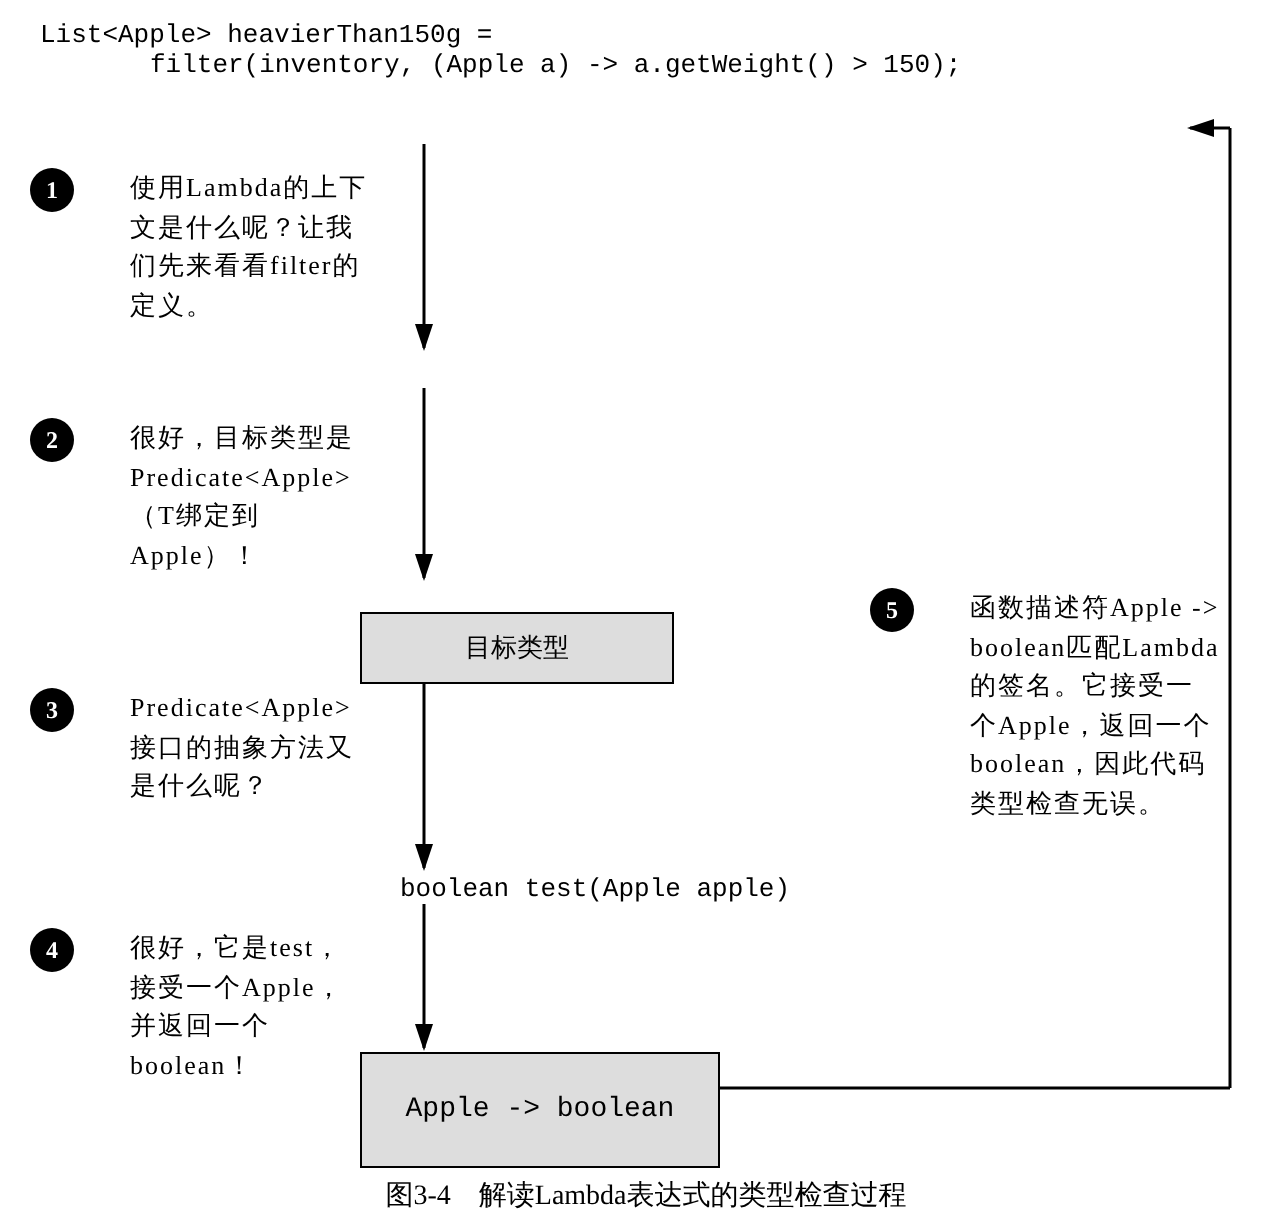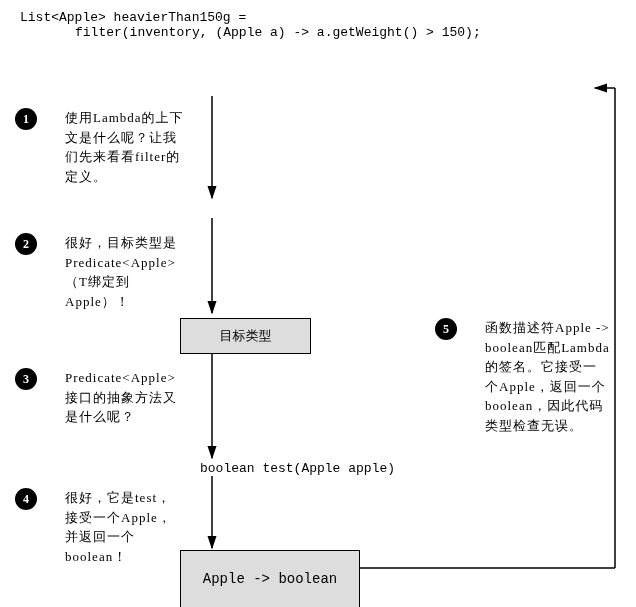--- a/index.html
+++ b/index.html
@@ -7,21 +7,21 @@
     margin: 0;
     padding: 10px 10px 10px 20px;
     font-family: "SimSun", serif;
     font-size: 13px;
     background: #fff;
     width: 636px;
     position: relative;
   }
   .mono { font-family: "Courier New", monospace; font-size: 13px; }
   .bold { font-weight: normal; }
-  .header-code { margin-bottom: 38px; }
+  .header-code { margin-bottom: 14px; }
   .diagram { position: relative; height: 530px; }
   .step {
     position: absolute;
     display: flex;
     align-items: flex-start;
     gap: 8px;
     width: 170px;
   }
   .bullet {
     min-width: 22px; height: 22px;
@@ -94,21 +94,21 @@
 
     <line x1="192" y1="398" x2="192" y2="470" stroke="#000" stroke-width="1.5" marker-end="url(#ah)"></line>
 
     <line x1="340" y1="490" x2="595" y2="490" stroke="#000" stroke-width="1.5"></line>
     <line x1="595" y1="490" x2="595" y2="10" stroke="#000" stroke-width="1.5"></line>
     <line x1="595" y1="10" x2="575" y2="10" stroke="#000" stroke-width="1.5" marker-end="url(#ah)"></line>
   </svg>
 
 
 
-  <div class="box" style="left:160px; top:240px; width:131px;">目标类型</div>
+  <div class="box" style="left:160px; top:252px; width:157px;">目标类型</div>
 
   <div class="flow-text" style="left:180px; top:383px;">boolean test(Apple apple)</div>
 
   <div class="box2" style="left:160px; top:472px; width:180px;">Apple -&gt; boolean</div>
 
   <div class="step" style="left:-5px; top:30px;">
     <div class="bullet">1</div>
     <div class="step-text">使用Lambda的上下文是什么呢？让我们先来看看filter的定义。</div>
   </div>
 

